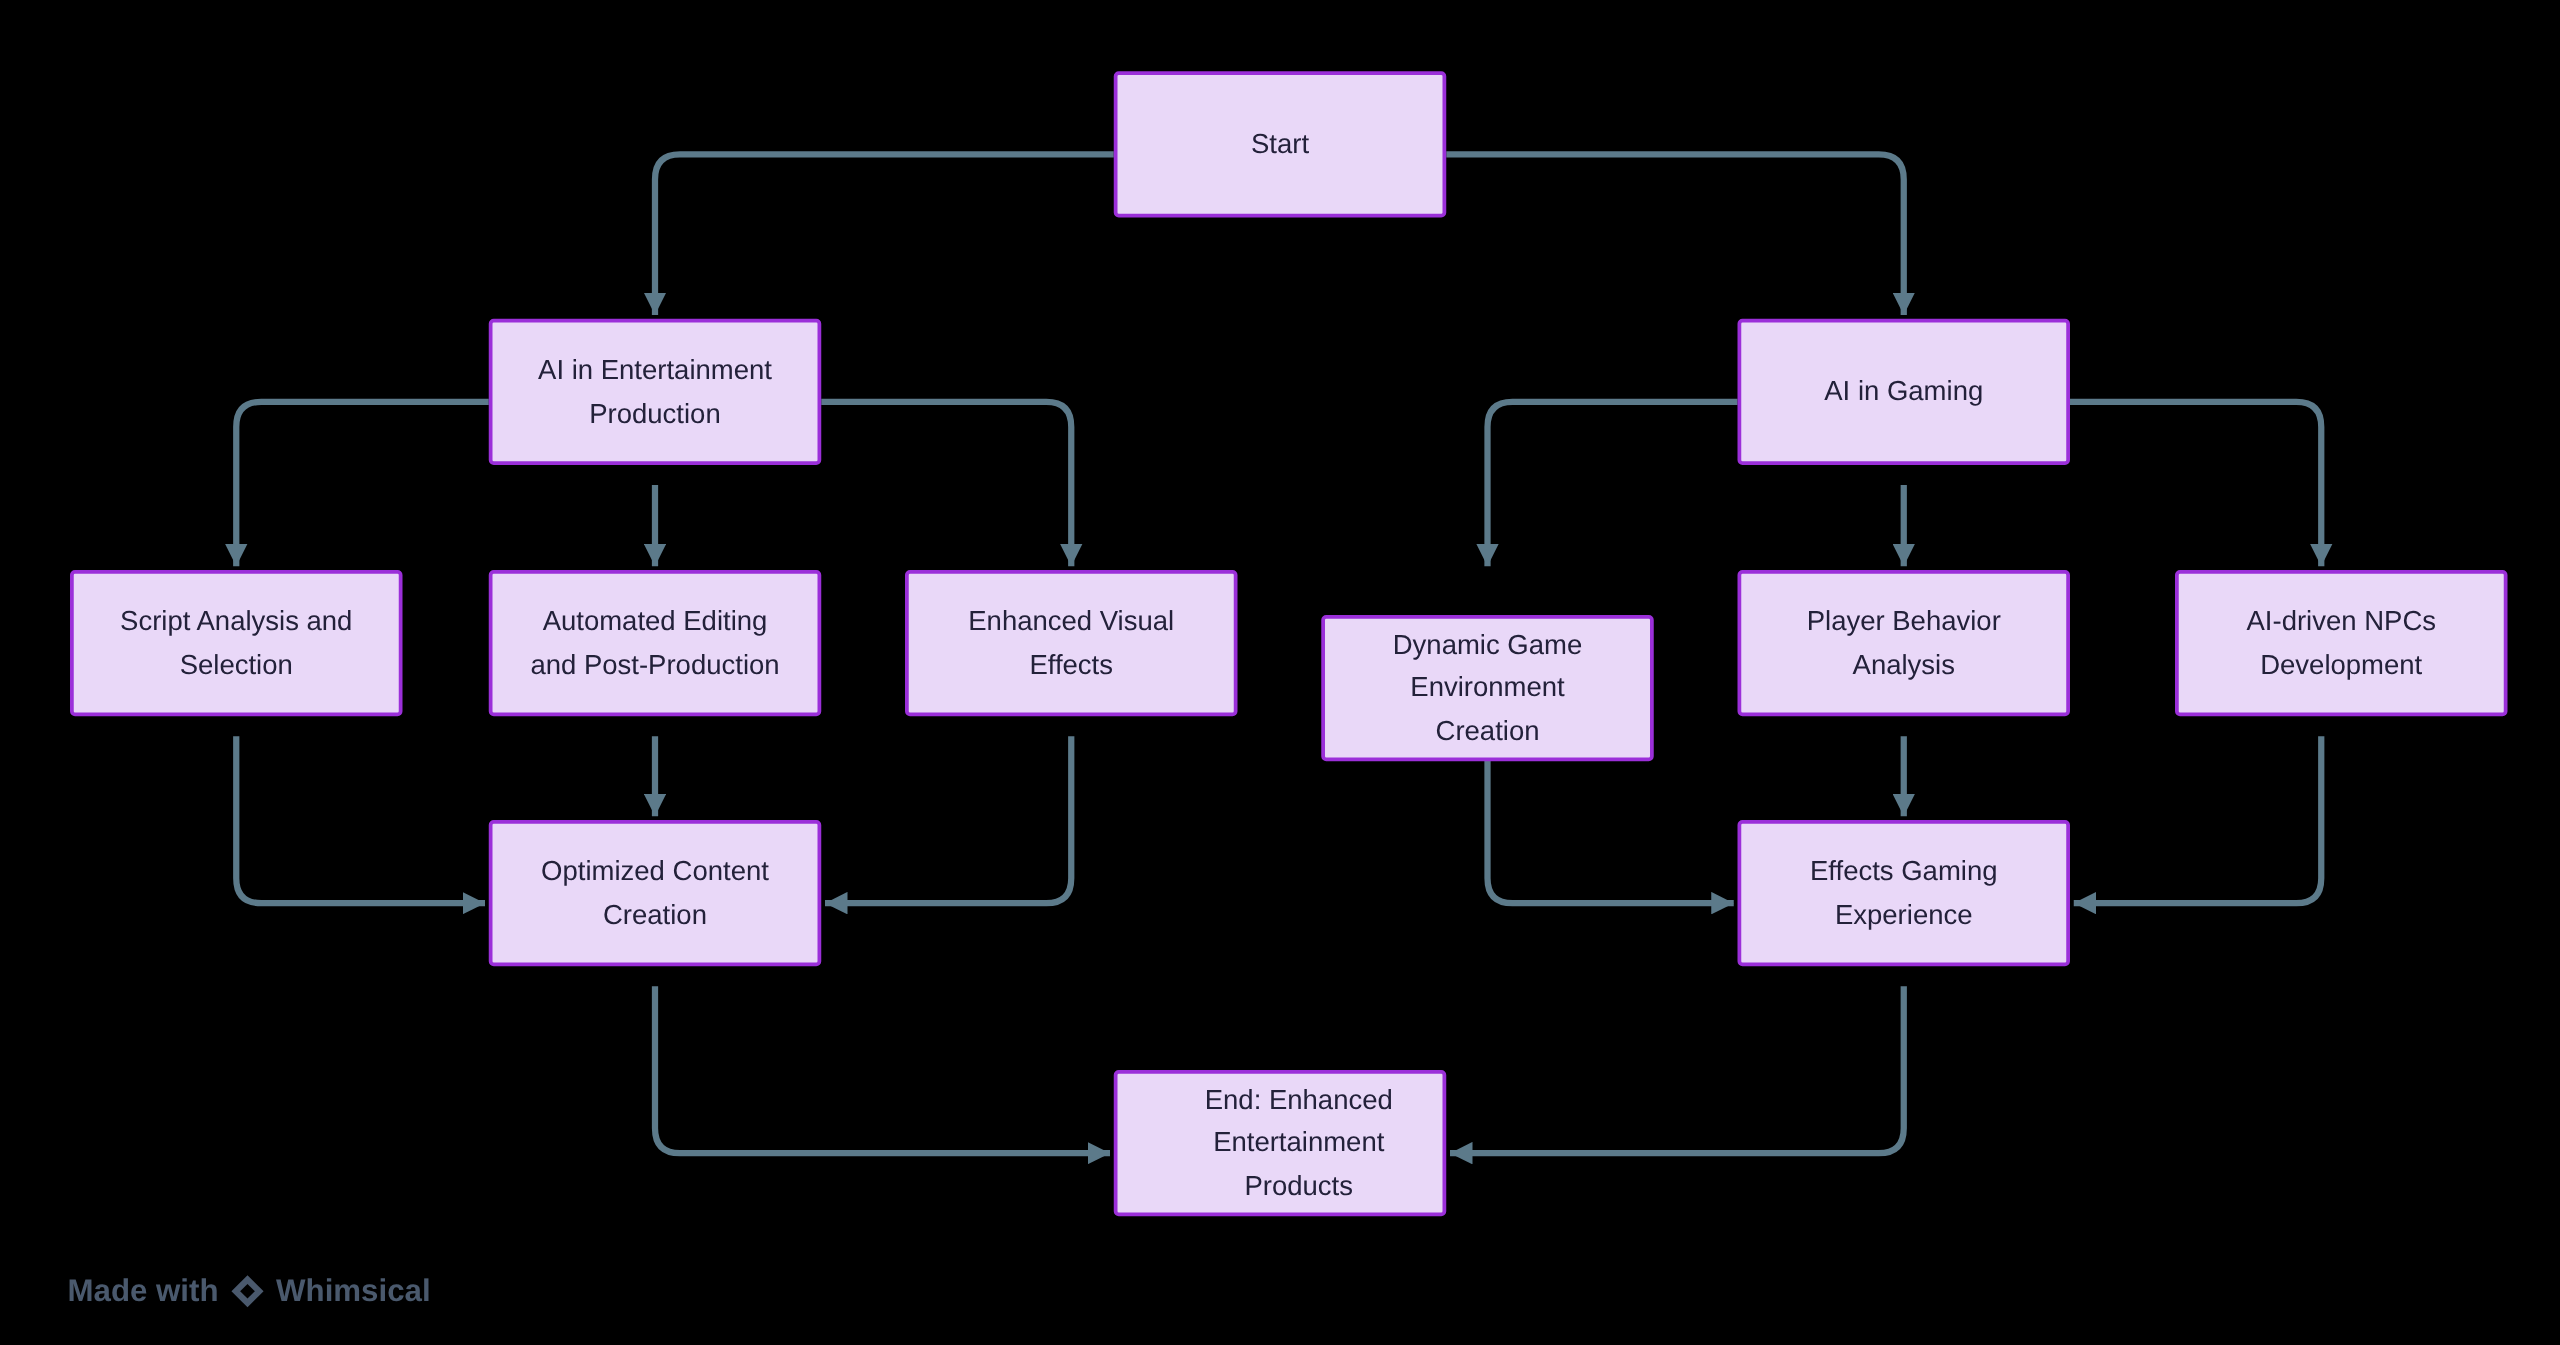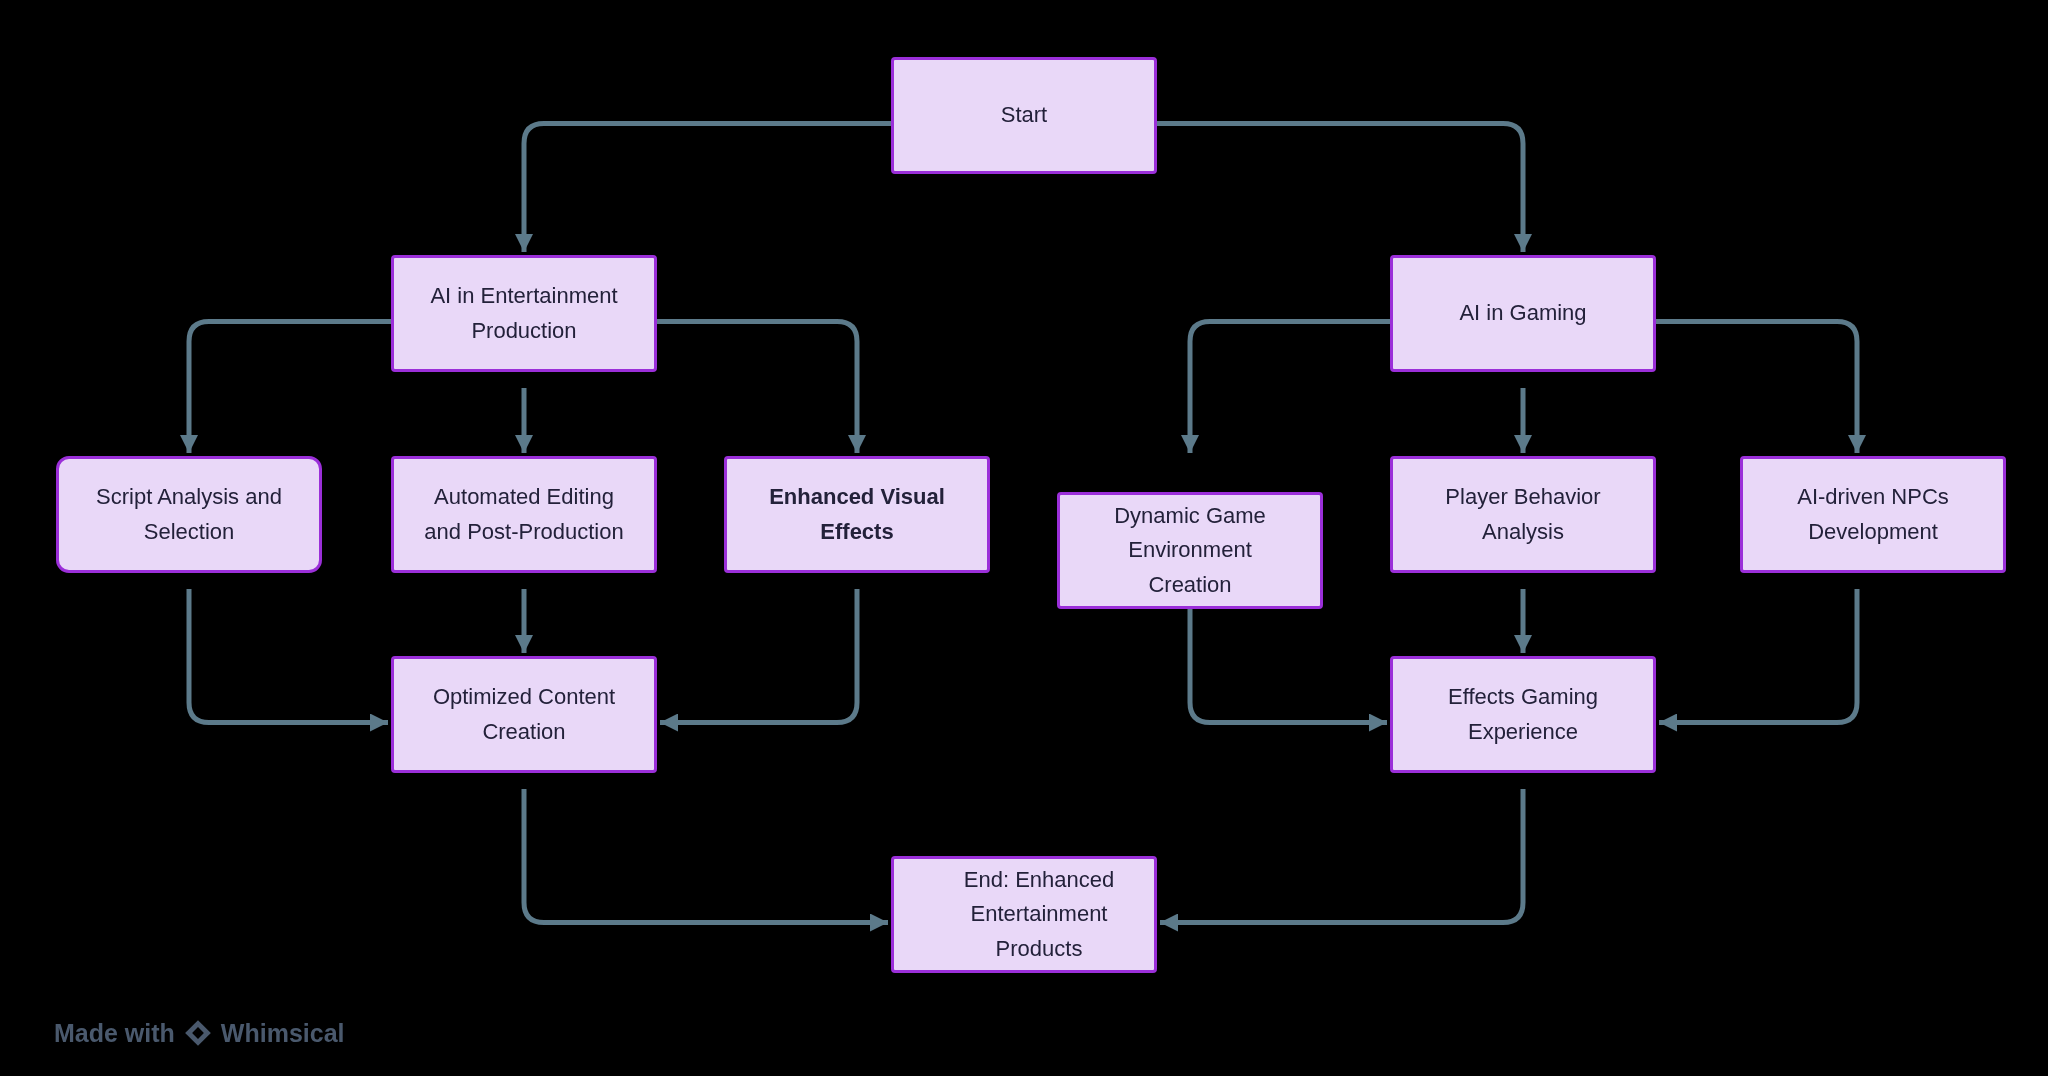--- a/index.html
+++ b/index.html
@@ -85,25 +85,25 @@
   <path class="edge" marker-end="url(#arrow)" d="M 1523 589 L 1523 653"></path>
   <path class="edge" marker-end="url(#arrow)" d="M 1857 589 L 1857 702.5 Q 1857 722.5 1837 722.5 L 1659 722.5"></path>
   <path class="edge" marker-end="url(#arrow)" d="M 524 789 L 524 902.5 Q 524 922.5 544 922.5 L 888 922.5"></path>
   <path class="edge" marker-end="url(#arrow)" d="M 1523 789 L 1523 902.5 Q 1523 922.5 1503 922.5 L 1160 922.5"></path>
 </svg>
 
 <div class="node" style="left:891px;  top:57px;">Start</div>
 <div class="node" style="left:391px;  top:255px;">AI in Entertainment
 Production</div>
 <div class="node" style="left:1390px; top:255px;text-align:center;">AI in Gaming</div>
-<div class="node" style="left:56px;   top:456px;border-radius:13px;">Script Analysis and
+<div class="node" style="left:56px;   top:456px;">Script Analysis and
 Selection</div>
 <div class="node" style="left:391px;  top:456px;">Automated Editing
 and Post-Production</div>
-<div class="node" style="left:724px;  top:456px;font-weight:bold;">Enhanced Visual
+<div class="node" style="left:724px;  top:456px;">Enhanced Visual
 Effects</div>
 <div class="node" style="left:1057px; top:456px;margin-top:36px;">Dynamic Game
 Environment
 Creation</div>
 <div class="node" style="left:1390px; top:456px;">Player Behavior
 Analysis</div>
 <div class="node" style="left:1740px; top:456px;">AI-driven NPCs
 Development</div>
 <div class="node" style="left:391px;  top:656px;">Optimized Content
 Creation</div>

